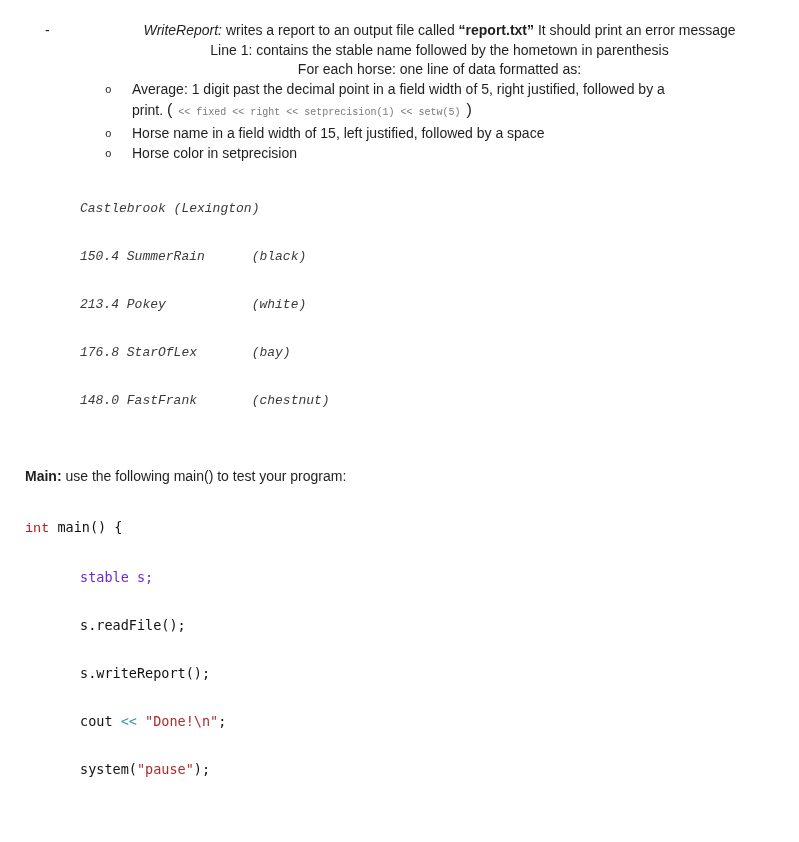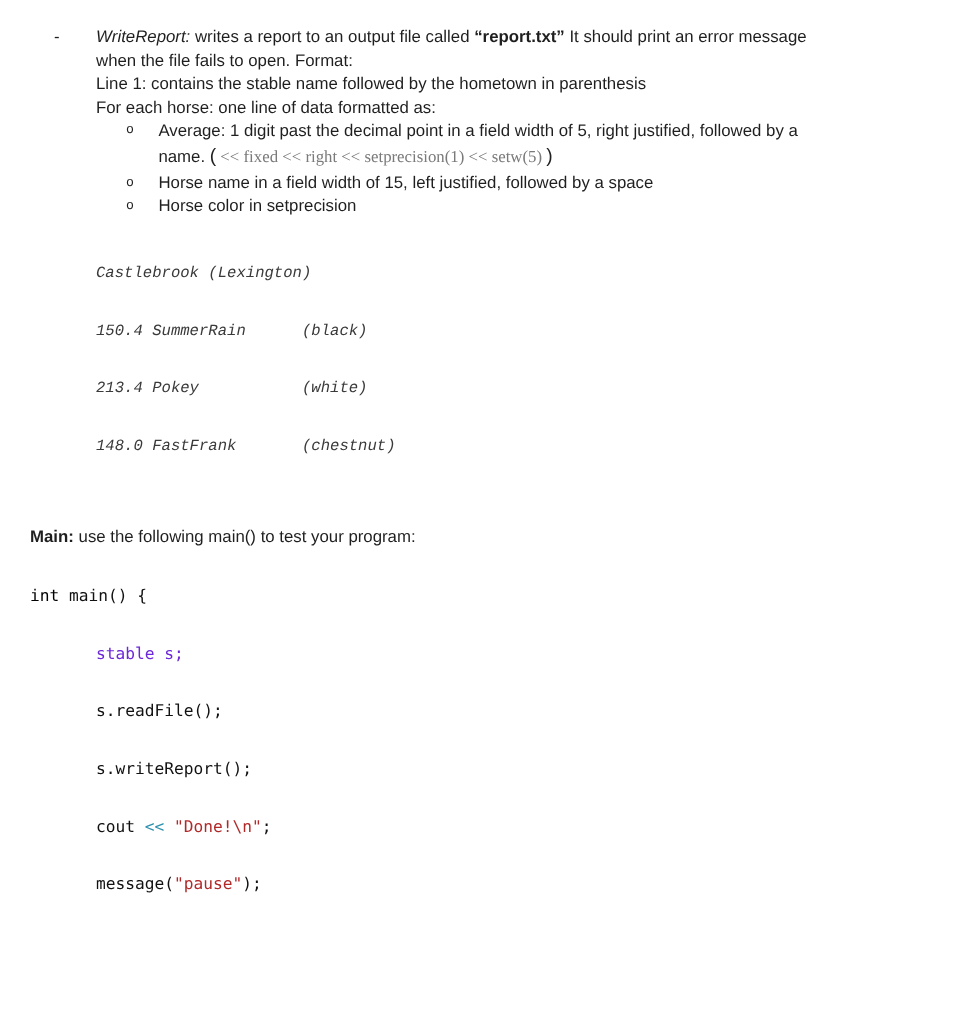--- a/index.html
+++ b/index.html
@@ -11,34 +11,34 @@
     font-size:14px;
     color:#1f1f1f;
     overflow:hidden;
   }
   .bold   { font-weight:bold; }
   .italic { font-style:italic; }
 
   
   .bullet-block { position:relative; margin:21px 0 0 80px; }
   .dash { position:absolute; left:-35px; top:0; line-height:19.5px; }
-  .bline { line-height:19.5px; white-space:nowrap; }
+  .bline { line-height:19.5px; white-space:nowrap;text-align:center; }
 
   .sub-item { position:relative; padding-left:52px; }
   .o-marker {
     position:absolute; left:25px; top:3px;
     font-family:"Liberation Mono", monospace;
     font-size:11px; line-height:14px;
   }
   .sub-line  { line-height:19.5px; white-space:nowrap; }
   .sub-line2 { line-height:22px;   white-space:nowrap; }
   .paren   { font-size:16px; }
   .snippet {
-    font-family:Liberation Serif, serif;
-    font-size:14px; color:#7a7a7a; white-space:pre;text-align:center;
+    font-family:Liberation Mono, monospace;
+    font-size:10px; color:#7a7a7a; white-space:pre;text-align:center;
   }
 
   
   .heading-sample { margin:22px 0 0 80px; line-height:19.5px; }
   .mono {
     font-family:"Liberation Mono", monospace;
     font-size:13px; line-height:16px;
     color:#3a3a3a; white-space:pre;font-style:italic;
   }
   .block-sample { margin:6px 0 0 80px; }
@@ -46,65 +46,65 @@
   
   .main-line { margin:26px 4px 0 25px; line-height:19.5px; white-space:nowrap; }
   .codeblock {
     margin:0 0 0 25px;
     font-family:"DejaVu Sans Mono", monospace;
     font-size:13.5px; line-height:16px;
     color:#111111; white-space:pre;
   }
   .cl  { white-space:pre; }
   .ind { padding-left:55px; }
-  .kw  { color:#000000; }
+  .kw  { color:#b91c1c;font-family:Liberation Mono, monospace; }
   .type{ color:#6d28d9; }
   .op  { color:#2e91af; }
   .str { color:#b12a2a; }
 </style>
 </head>
 <body>
 
 <div class="page">
 
   <section class="bullet-block">
     <span class="dash">-</span>
     <div class="bline"><span class="italic">WriteReport:</span><span> writes a report to an output file called </span><span class="bold">“report.txt”</span><span> It should print an error message</span></div>
-    <div class="bline">when the file fails to open. Format:</div>
     <div class="bline">Line 1: contains the stable name followed by the hometown in parenthesis</div>
     <div class="bline">For each horse: one line of data formatted as:</div>
 
     <div class="sub-item">
       <span class="o-marker">o</span>
       <div class="sub-line">Average: 1 digit past the decimal point in a field width of 5, right justified, followed by a</div>
-      <div class="sub-line2"><span>name.  </span><span class="paren">(</span><span class="snippet"> &lt;&lt; fixed &lt;&lt; right &lt;&lt; setprecision(1) &lt;&lt; setw(5) </span><span class="paren">)</span></div>
+      <div class="sub-line2"><span>print.  </span><span class="paren">(</span><span class="snippet"> &lt;&lt; fixed &lt;&lt; right &lt;&lt; setprecision(1) &lt;&lt; setw(5) </span><span class="paren">)</span></div>
     </div>
     <div class="sub-item">
       <span class="o-marker">o</span>
       <div class="sub-line">Horse name in a field width of 15, left justified, followed by a space</div>
     </div>
     <div class="sub-item">
       <span class="o-marker">o</span>
       <div class="sub-line">Horse color in setprecision</div>
     </div>
   </section>
 
   <div class="mono block-sample">
     <div>Castlebrook (Lexington)</div>
     <div>150.4 SummerRain      (black)</div>
     <div>213.4 Pokey           (white)</div>
+    <div>176.8 StarOfLex       (bay)</div>
     <div>148.0 FastFrank       (chestnut)</div>
   </div>
 
   <div class="main-line"><span class="bold">Main:</span><span> use the following main() to test your program:</span></div>
 
   <div class="codeblock">
     <div class="cl"><span class="kw">int</span><span> main() {</span></div>
     <div class="cl ind type">stable s;</div>
     <div class="cl ind">s.readFile();</div>
     <div class="cl ind">s.writeReport();</div>
     <div class="cl ind"><span>cout </span><span class="op">&lt;&lt;</span><span> </span><span class="str">"Done!\n"</span><span>;</span></div>
-    <div class="cl ind"><span>message(</span><span class="str">"pause"</span><span>);</span></div>
+    <div class="cl ind"><span>system(</span><span class="str">"pause"</span><span>);</span></div>
     
     
   </div>
 
 </div>
 
 </body></html>

